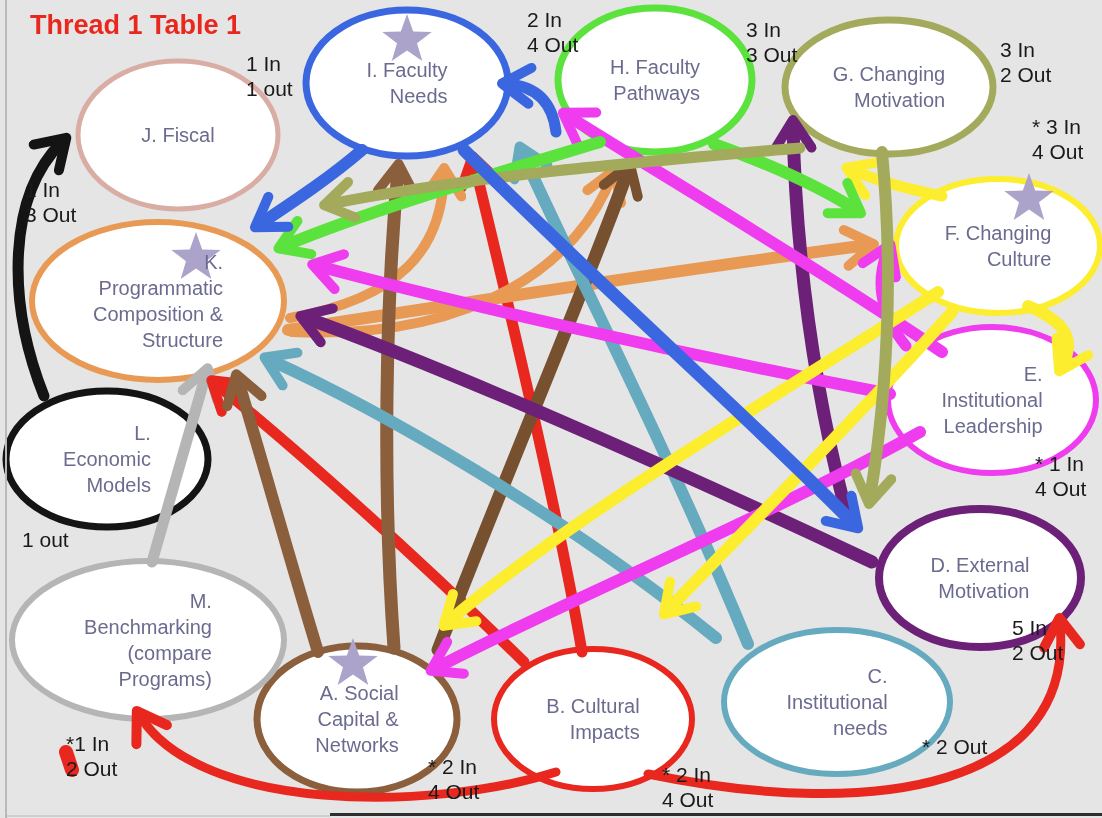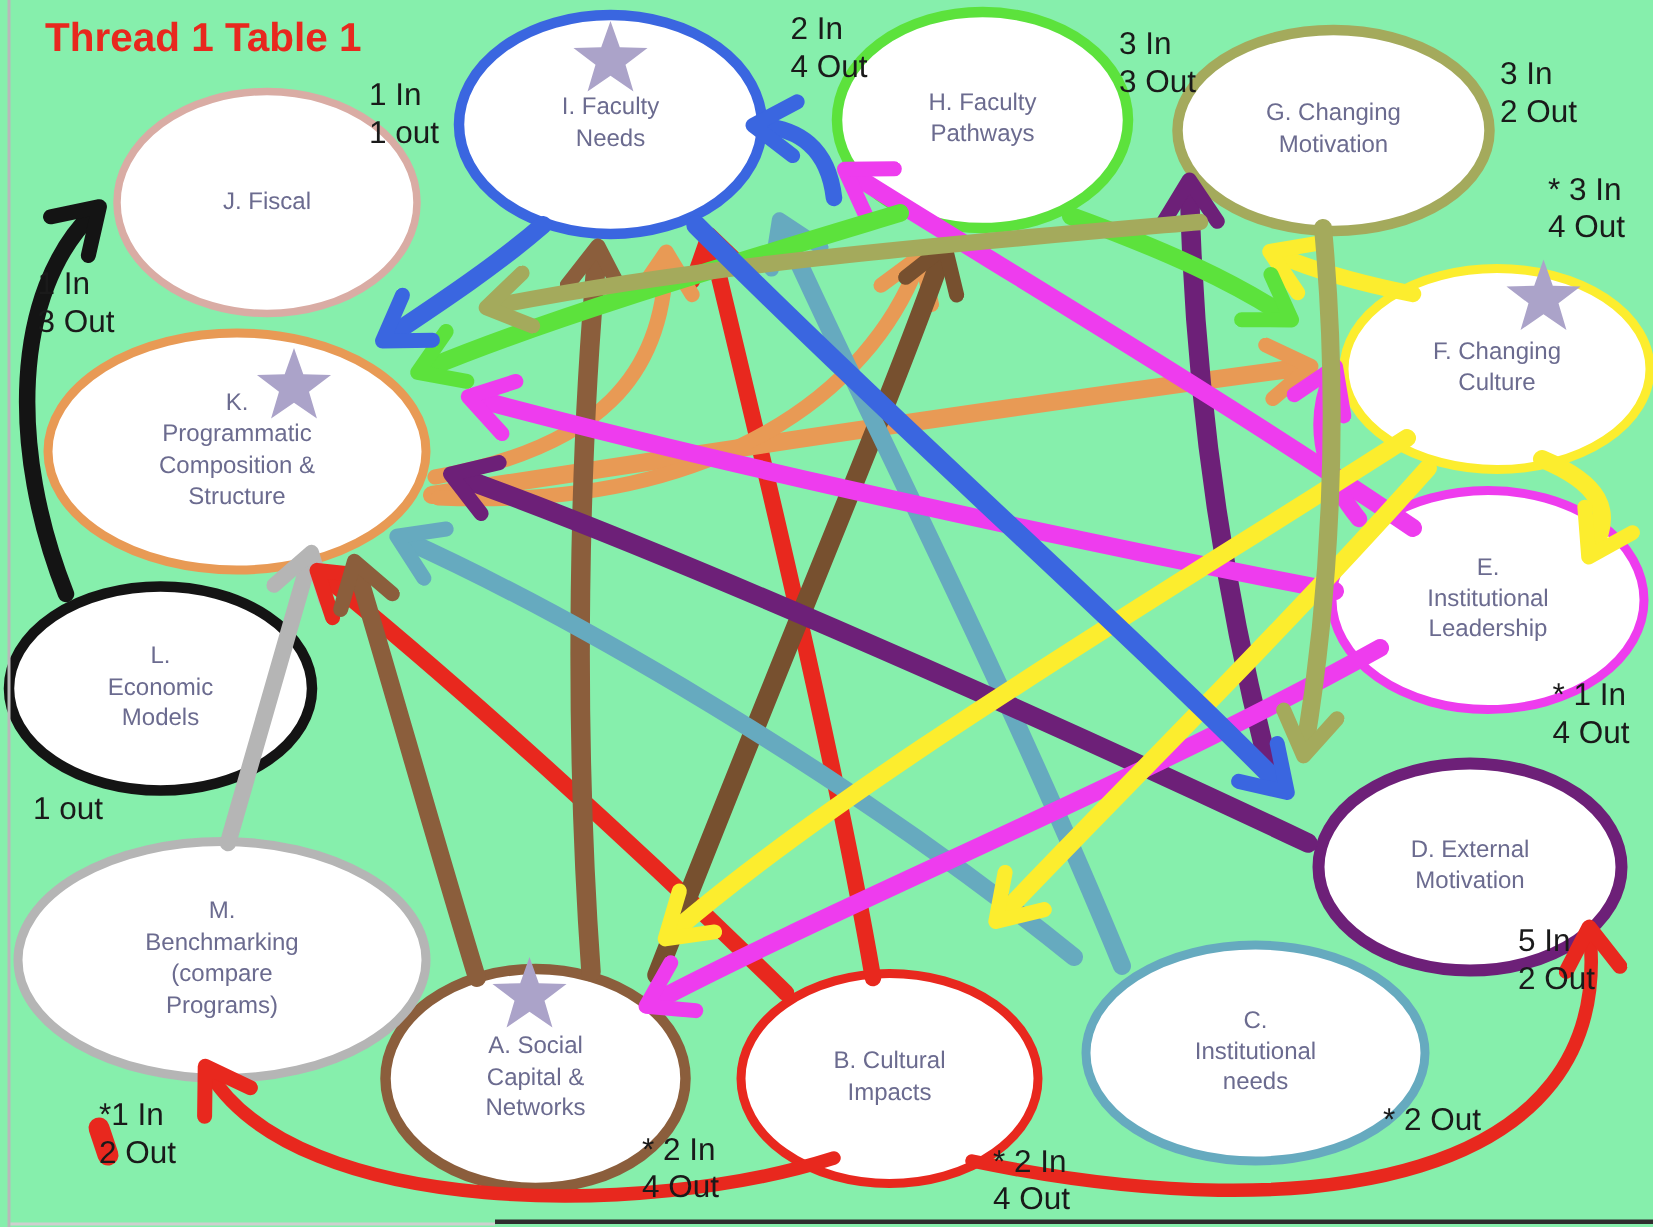--- a/index.html
+++ b/index.html
@@ -1,21 +1,21 @@
 <!DOCTYPE html>
 <html><head>
 <meta charset="utf-8">
 <style>
   html,body{margin:0;padding:0;background:#fff;}
-  #stage{position:relative;width:1102px;height:818px;background:#86efac;overflow:hidden;
+  #stage{position:relative;width:1102px;height:818px;background:#e5e5e5;overflow:hidden;
          font-family:"Liberation Sans", sans-serif;}
   #diagram-svg{position:absolute;left:0;top:0;}
   .page-title{position:absolute;font-size:27px;font-weight:bold;white-space:pre;z-index:30;}
   .node-label{position:absolute;display:flex;align-items:center;justify-content:center;
-              text-align:center;white-space:pre-line;font-size:16px;line-height:1.3;z-index:20;
+              text-align:right;white-space:pre-line;font-size:20px;line-height:1.3;z-index:20;
               pointer-events:none;}
   .count-label{position:absolute;font-size:21px;line-height:1.17;color:#1a1a1a;
                white-space:pre-line;z-index:25;}
   .edge-left{position:absolute;left:5px;top:0;width:2px;height:818px;background:#b9b9b9;z-index:40;}
   .edge-bottom-dark{position:absolute;left:330px;top:813px;width:772px;height:3px;background:#2e2e2e;z-index:40;}
   .edge-bottom-light{position:absolute;left:7px;top:815px;width:323px;height:2px;background:#cfcfcf;z-index:40;}
 </style>
 </head>
 <body>
 

